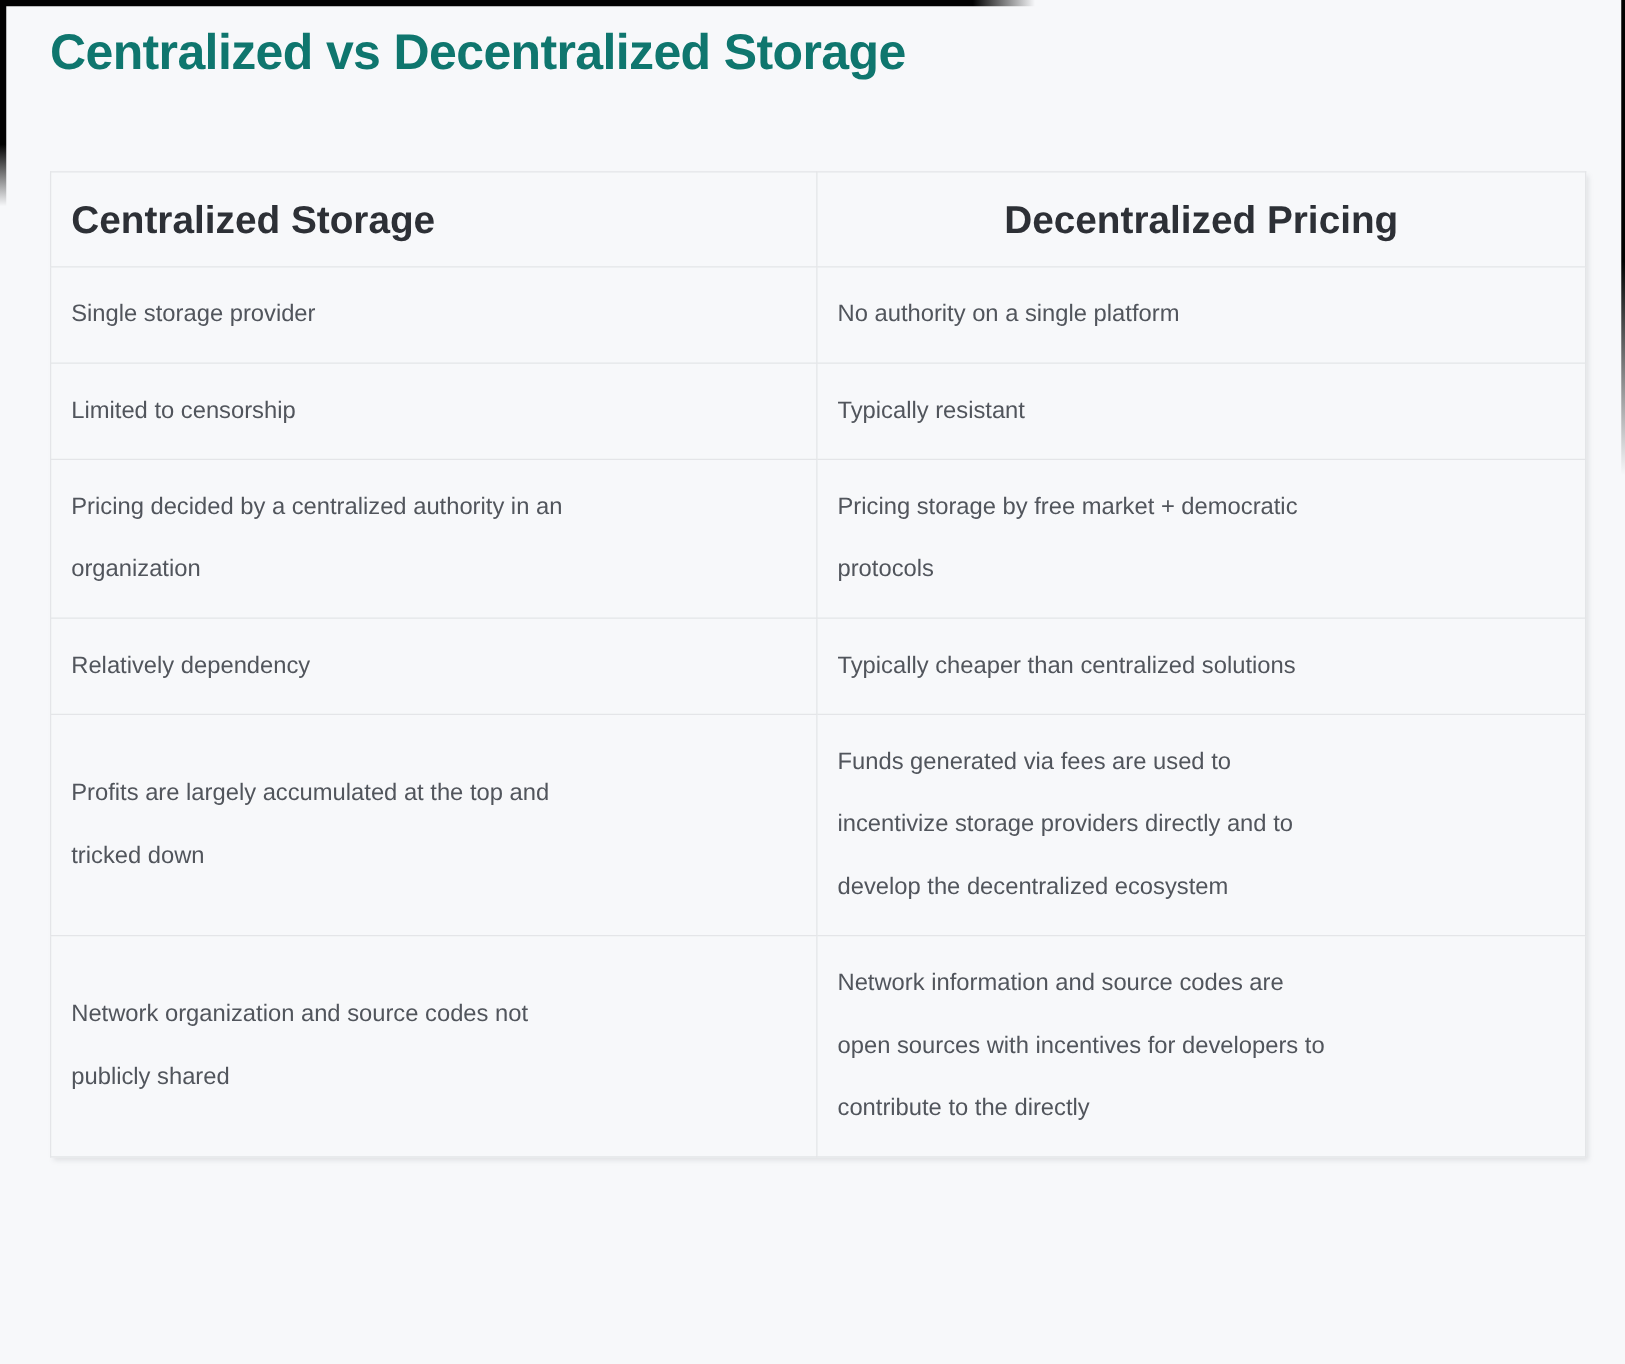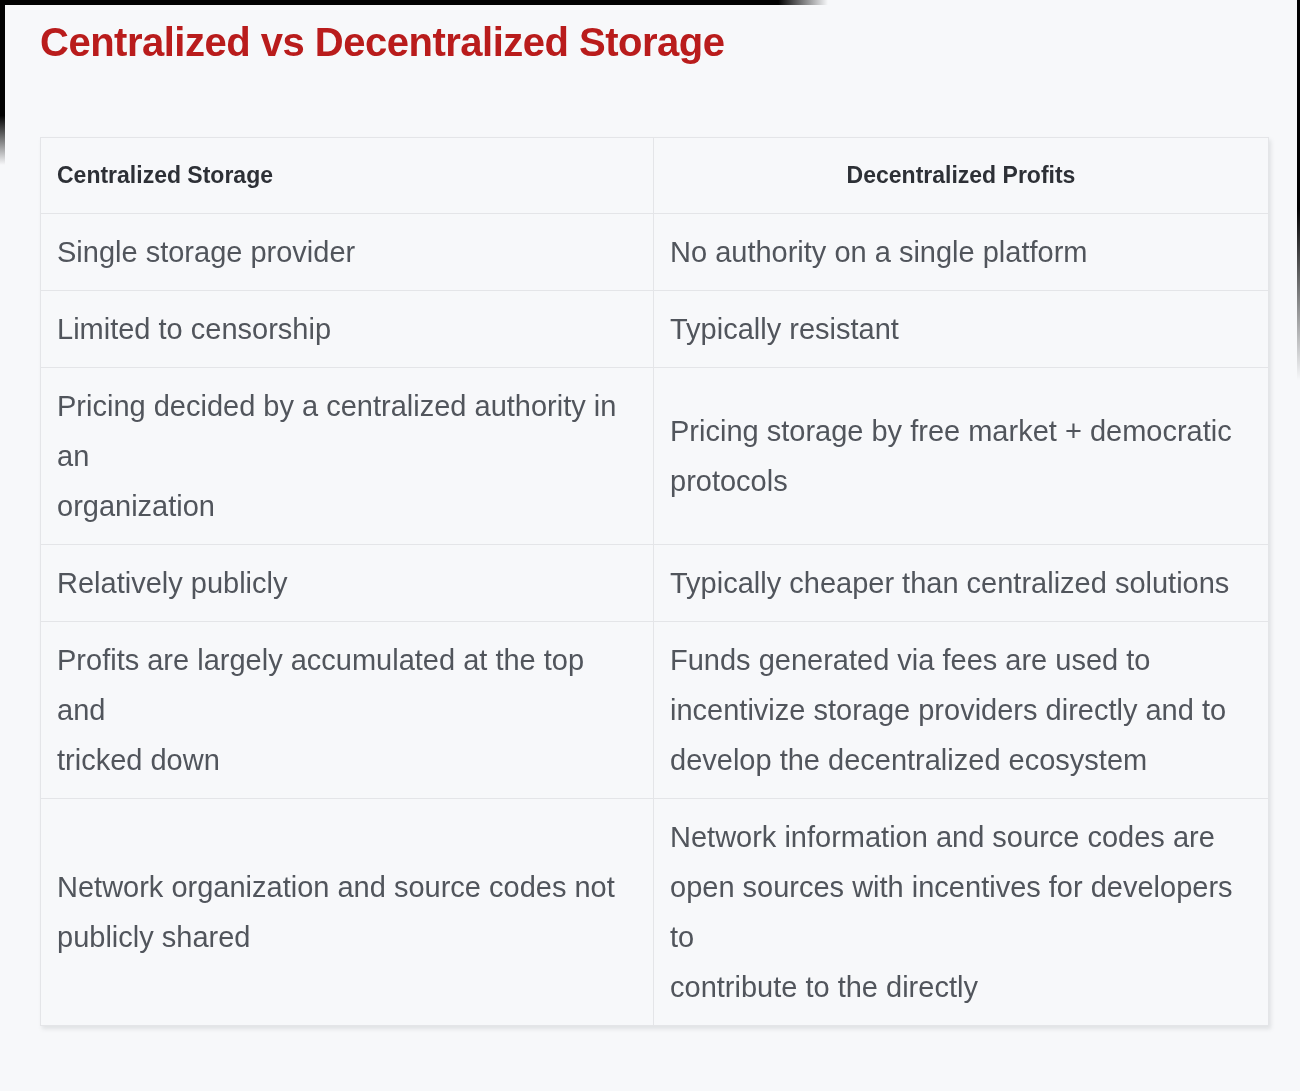--- a/index.html
+++ b/index.html
@@ -32,21 +32,21 @@
     width: 3px; height: 380px;
     background: linear-gradient(to bottom, #020202 0%, #020202 55%, rgba(2,2,2,0) 100%);
   }
   .page-title {
     position: absolute;
     left: 40px;
     top: 20px;
     font-size: 40px;
     font-weight: 700;
     letter-spacing: -0.5px;
-    color: #b91c1c;
+    color: #0f766e;
   }
   table.compare {
     position: absolute;
     left: 40px;
     top: 137px;
     width: 1228px;
     border-collapse: collapse;
     table-layout: fixed;
     background: #f7f8fa;
     box-shadow: 2px 3px 4px rgba(120,125,135,0.18);
@@ -54,28 +54,28 @@
   table.compare col.c-left  { width: 613px; }
   table.compare col.c-right { width: 615px; }
   table.compare th, table.compare td {
     border: 1px solid #e4e5e8;
     vertical-align: middle;
     padding: 13px 16px;
     white-space: pre-line;
   }
   table.compare th {
     height: 76px;
-    font-size: 23px;
+    font-size: 31px;
     font-weight: 700;
     color: #2d3036;
   }
   th.h-left  { text-align: left; }
   th.h-right { text-align: center; }
   table.compare td {
-    font-size: 29px;
+    font-size: 19px;
     font-weight: 400;
     color: #51555c;
     line-height: 50px;
     text-align: left;
   }
 </style>
 </head>
 <body>
 
 <div class="page">
@@ -87,40 +87,40 @@
   <h1 class="page-title">Centralized vs Decentralized Storage</h1>
 
   <table class="compare">
     <colgroup>
       <col class="c-left">
       <col class="c-right">
     </colgroup>
     <thead>
       <tr>
         <th class="h-left">Centralized Storage</th>
-        <th class="h-right">Decentralized Profits</th>
+        <th class="h-right">Decentralized Pricing</th>
       </tr>
     </thead>
     <tbody>
       <tr>
         <td>Single storage provider</td>
         <td>No authority on a single platform</td>
       </tr>
       <tr>
         <td>Limited to censorship</td>
         <td>Typically resistant</td>
       </tr>
       <tr>
         <td>Pricing decided by a centralized authority in an
 organization</td>
         <td>Pricing storage by free market + democratic
 protocols</td>
       </tr>
       <tr>
-        <td>Relatively publicly</td>
+        <td>Relatively dependency</td>
         <td>Typically cheaper than centralized solutions</td>
       </tr>
       <tr>
         <td>Profits are largely accumulated at the top and
 tricked down</td>
         <td>Funds generated via fees are used to
 incentivize storage providers directly and to
 develop the decentralized ecosystem</td>
       </tr>
       <tr>

